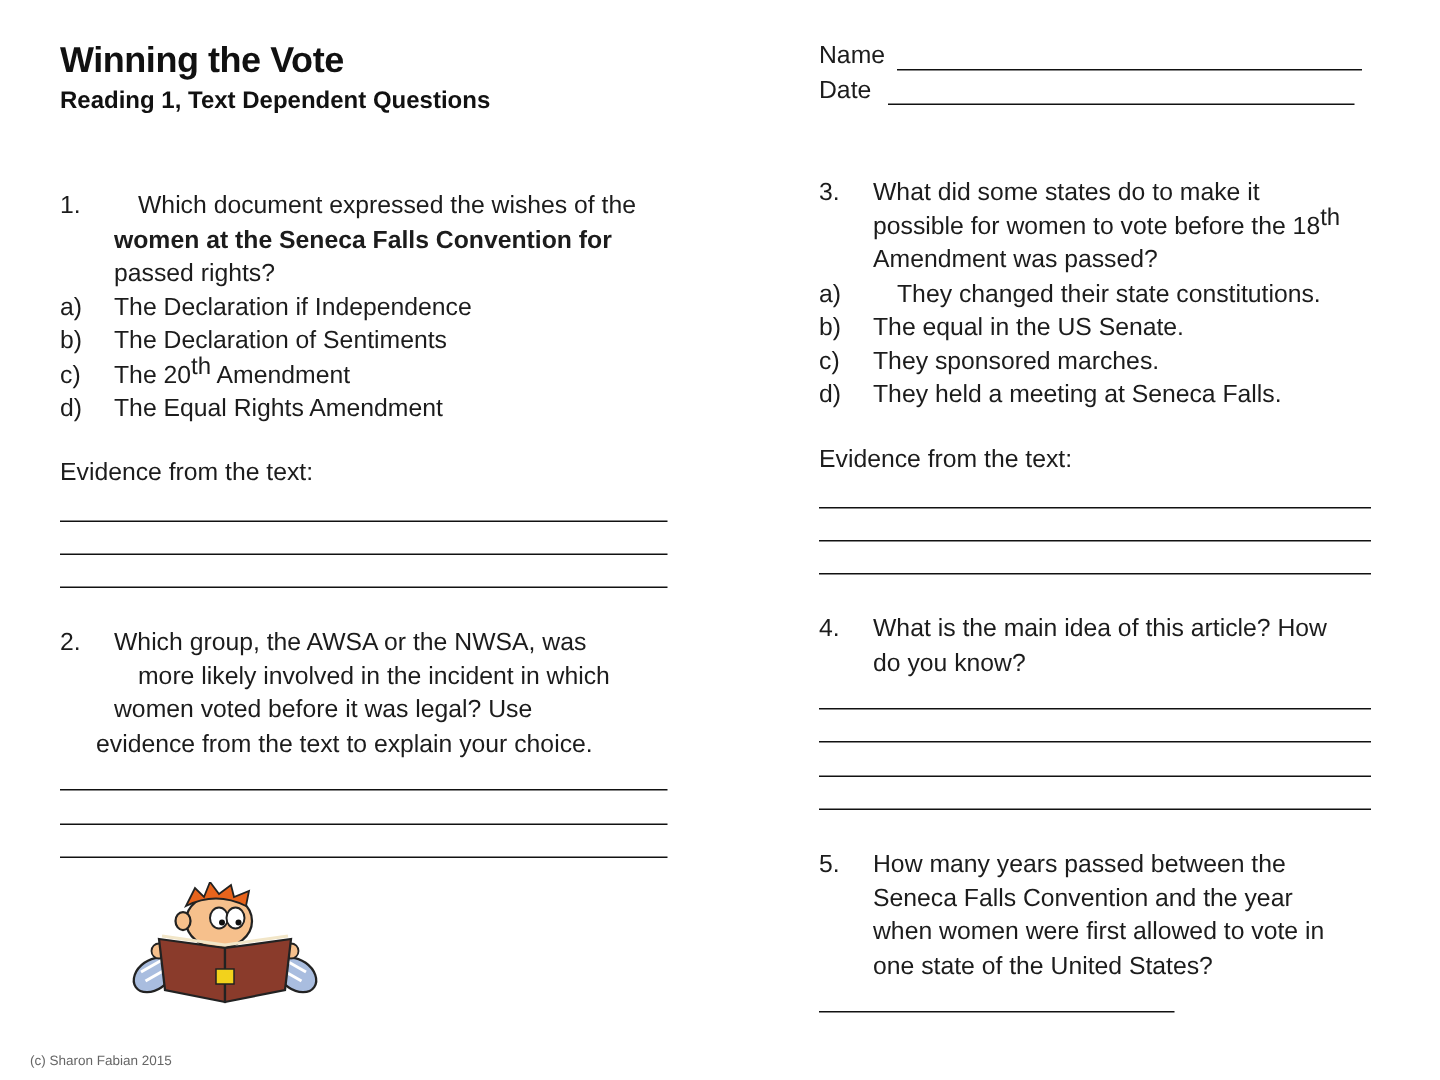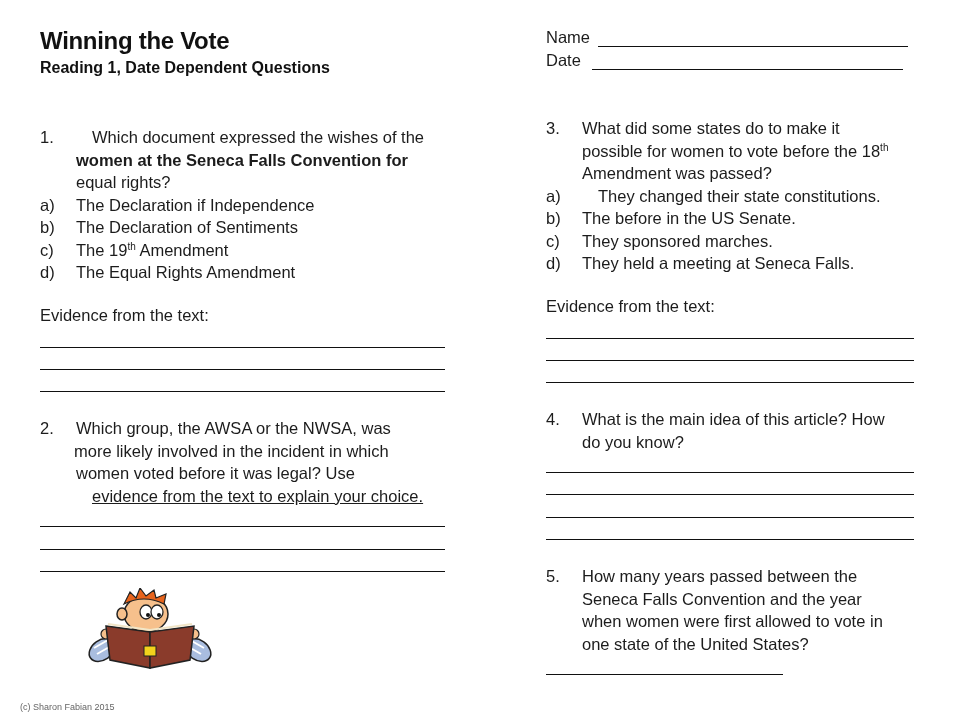--- a/index.html
+++ b/index.html
@@ -7,74 +7,74 @@
     width: 960px; height: 720px; background: #ffffff; position: relative; overflow: hidden;
     font-family: "Liberation Sans", "DejaVu Sans", sans-serif; color: #1c1c1c;
   }
   .abs { position: absolute; }
   .title { left: 40px; top: 27px; font-size: 24px; font-weight: bold; letter-spacing: -0.3px; color: #111; }
   .subtitle { left: 40px; top: 59px; font-size: 16px; font-weight: bold; color: #111; }
   .row { position: absolute; font-size: 16.5px; line-height: 22.5px; white-space: nowrap; }
   .num { position: absolute; }
   .txt { position: absolute; }
   .rule { position: absolute; height: 0; border-top: 1.5px solid #111; }
-  sup { font-size: 10px; line-height: 0; vertical-align: 6px; }
+  sup { font-size: 16px; line-height: 0; vertical-align: 6px; }
   .label { position: absolute; font-size: 16.5px; }
   .copyright { left: 20px; top: 702px; font-size: 9px; color: #666; }
 </style>
 </head>
 <body>
 
 <div class="abs title">Winning the Vote</div>
-<div class="abs subtitle">Reading 1, Date Dependent Questions</div>
+<div class="abs subtitle">Reading 1, Text Dependent Questions</div>
 
 <div class="label" style="left:546px; top:28px;text-align:center;">Name</div>
 <div class="rule" style="left:598px; top:46px; width:310px;"></div>
 <div class="label" style="left:546px; top:51px;">Date</div>
 <div class="rule" style="left:592px; top:69px; width:311px;"></div>
 
 <div>
   <div class="row" style="left:40px; top:126px;">
     <span class="num" style="left:0">1.</span>
     <span class="txt" style="left:52px">Which document expressed the wishes of the</span>
   </div>
   <div class="row" style="left:76px; top:148.5px;font-weight:bold;">women at the Seneca Falls Convention for</div>
-  <div class="row" style="left:76px; top:171px;">equal rights?</div>
+  <div class="row" style="left:76px; top:171px;">passed rights?</div>
 
   <div class="row" style="left:40px; top:193.5px;">
     <span class="num" style="left:0">a)</span>
     <span class="txt" style="left:36px">The Declaration if Independence</span>
   </div>
   <div class="row" style="left:40px; top:216px;">
     <span class="num" style="left:0">b)</span>
     <span class="txt" style="left:36px">The Declaration of Sentiments</span>
   </div>
   <div class="row" style="left:40px; top:238.5px;">
     <span class="num" style="left:0">c)</span>
-    <span class="txt" style="left:36px"><span>The 19</span><sup>th</sup><span> Amendment</span></span>
+    <span class="txt" style="left:36px"><span>The 20</span><sup>th</sup><span> Amendment</span></span>
   </div>
   <div class="row" style="left:40px; top:261px;">
     <span class="num" style="left:0">d)</span>
     <span class="txt" style="left:36px">The Equal Rights Amendment</span>
   </div>
 
   <div class="label" style="left:40px; top:306px;">Evidence from the text:</div>
   <div class="rule" style="left:40px; top:347px; width:405px;"></div>
   <div class="rule" style="left:40px; top:369px; width:405px;"></div>
   <div class="rule" style="left:40px; top:391px; width:405px;"></div>
 </div>
 
 <div>
   <div class="row" style="left:40px; top:417px;">
     <span class="num" style="left:0">2.</span>
     <span class="txt" style="left:36px">Which group, the AWSA or the NWSA, was</span>
   </div>
-  <div class="row" style="left:74px; top:439.5px;text-align:right;">more likely involved in the incident in which</div>
+  <div class="row" style="left:92px; top:439.5px;text-align:right;">more likely involved in the incident in which</div>
   <div class="row" style="left:76px; top:462px;">women voted before it was legal? Use</div>
-  <div class="row" style="left:92px; top:484.5px;text-decoration:underline;">evidence from the text to explain your choice.</div>
+  <div class="row" style="left:64px; top:484.5px;">evidence from the text to explain your choice.</div>
   <div class="rule" style="left:40px; top:526px; width:405px;"></div>
   <div class="rule" style="left:40px; top:549px; width:405px;"></div>
   <div class="rule" style="left:40px; top:571px; width:405px;"></div>
 </div>
 
 <div class="abs" style="left:84px; top:588px; width:132px; height:86px;">
   <svg width="132" height="86" viewBox="0 0 132 86">
 
     <ellipse cx="18" cy="62" rx="14" ry="10" fill="#a9bddf" stroke="#222" stroke-width="1.5" transform="rotate(-35 18 62)"></ellipse>
     <line x1="10" y1="60" x2="24" y2="52" stroke="#fff" stroke-width="2"></line>
@@ -110,21 +110,21 @@
   </div>
   <div class="row" style="left:582px; top:139.5px;"><span>possible for women to vote before the 18</span><sup>th</sup></div>
   <div class="row" style="left:582px; top:162px;">Amendment was passed?</div>
 
   <div class="row" style="left:546px; top:184.5px;">
     <span class="num" style="left:0">a)</span>
     <span class="txt" style="left:52px">They changed their state constitutions.</span>
   </div>
   <div class="row" style="left:546px; top:207px;">
     <span class="num" style="left:0">b)</span>
-    <span class="txt" style="left:36px">The before in the US Senate.</span>
+    <span class="txt" style="left:36px">The equal in the US Senate.</span>
   </div>
   <div class="row" style="left:546px; top:229.5px;">
     <span class="num" style="left:0">c)</span>
     <span class="txt" style="left:36px">They sponsored marches.</span>
   </div>
   <div class="row" style="left:546px; top:252px;">
     <span class="num" style="left:0">d)</span>
     <span class="txt" style="left:36px">They held a meeting at Seneca Falls.</span>
   </div>
 

